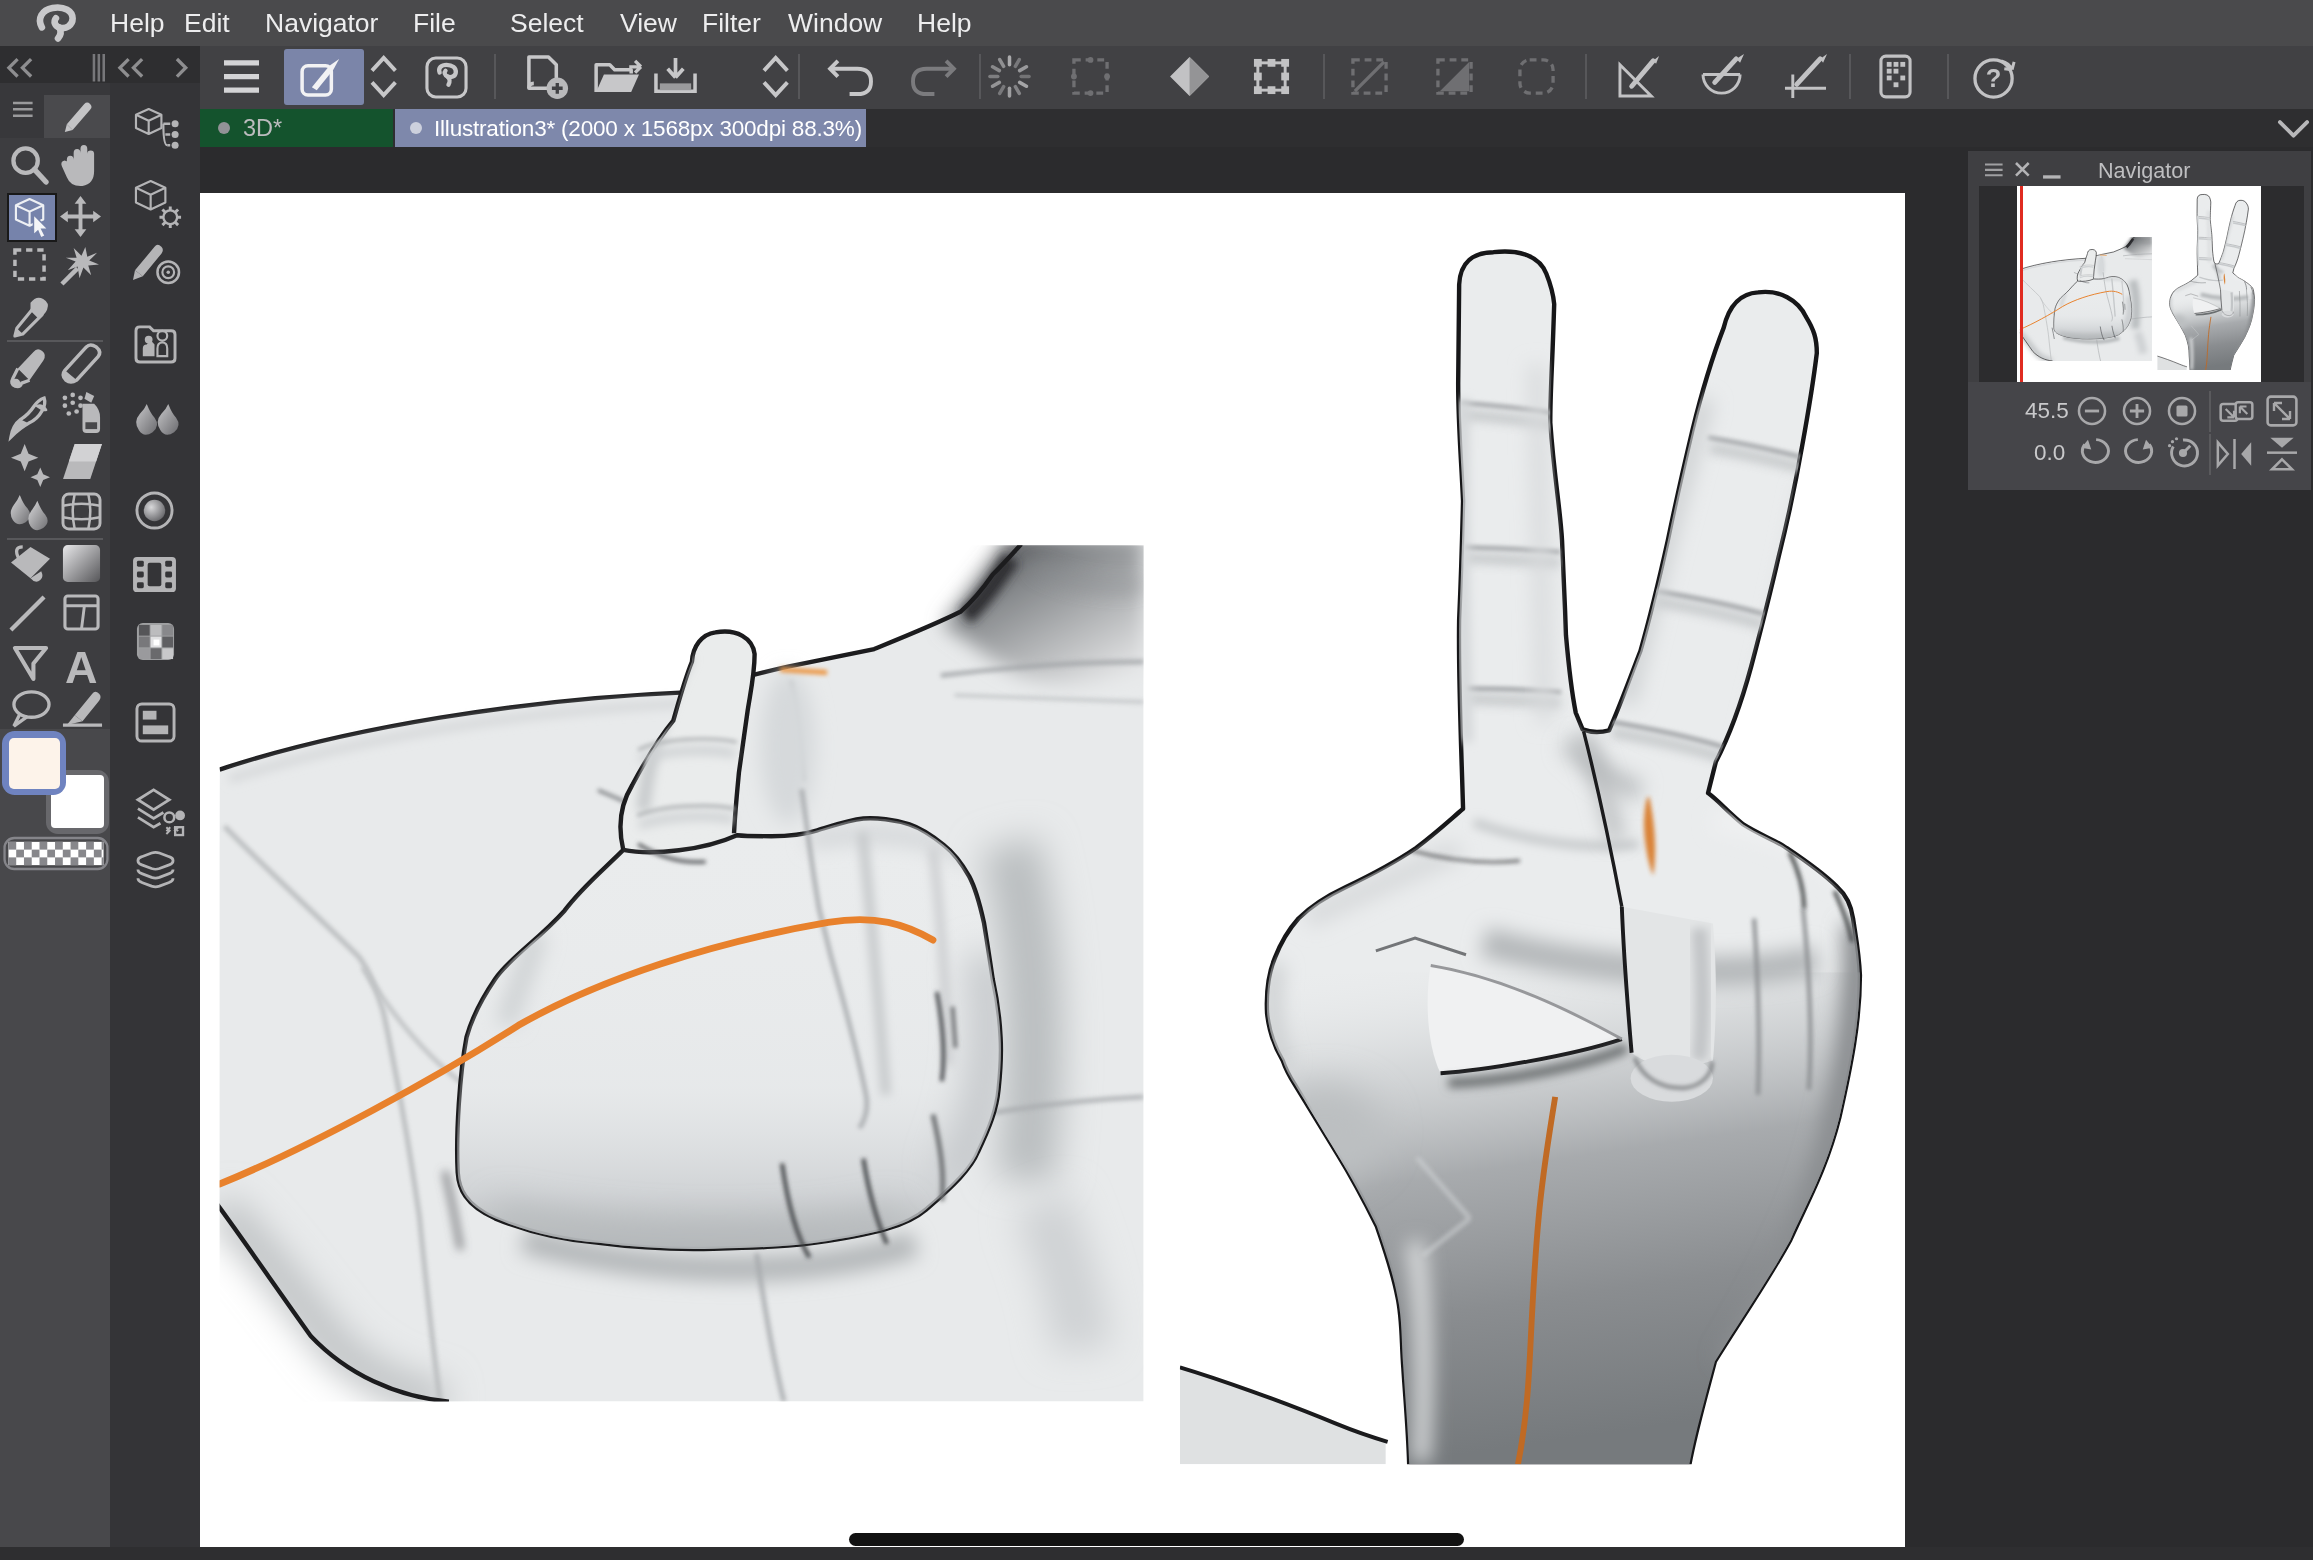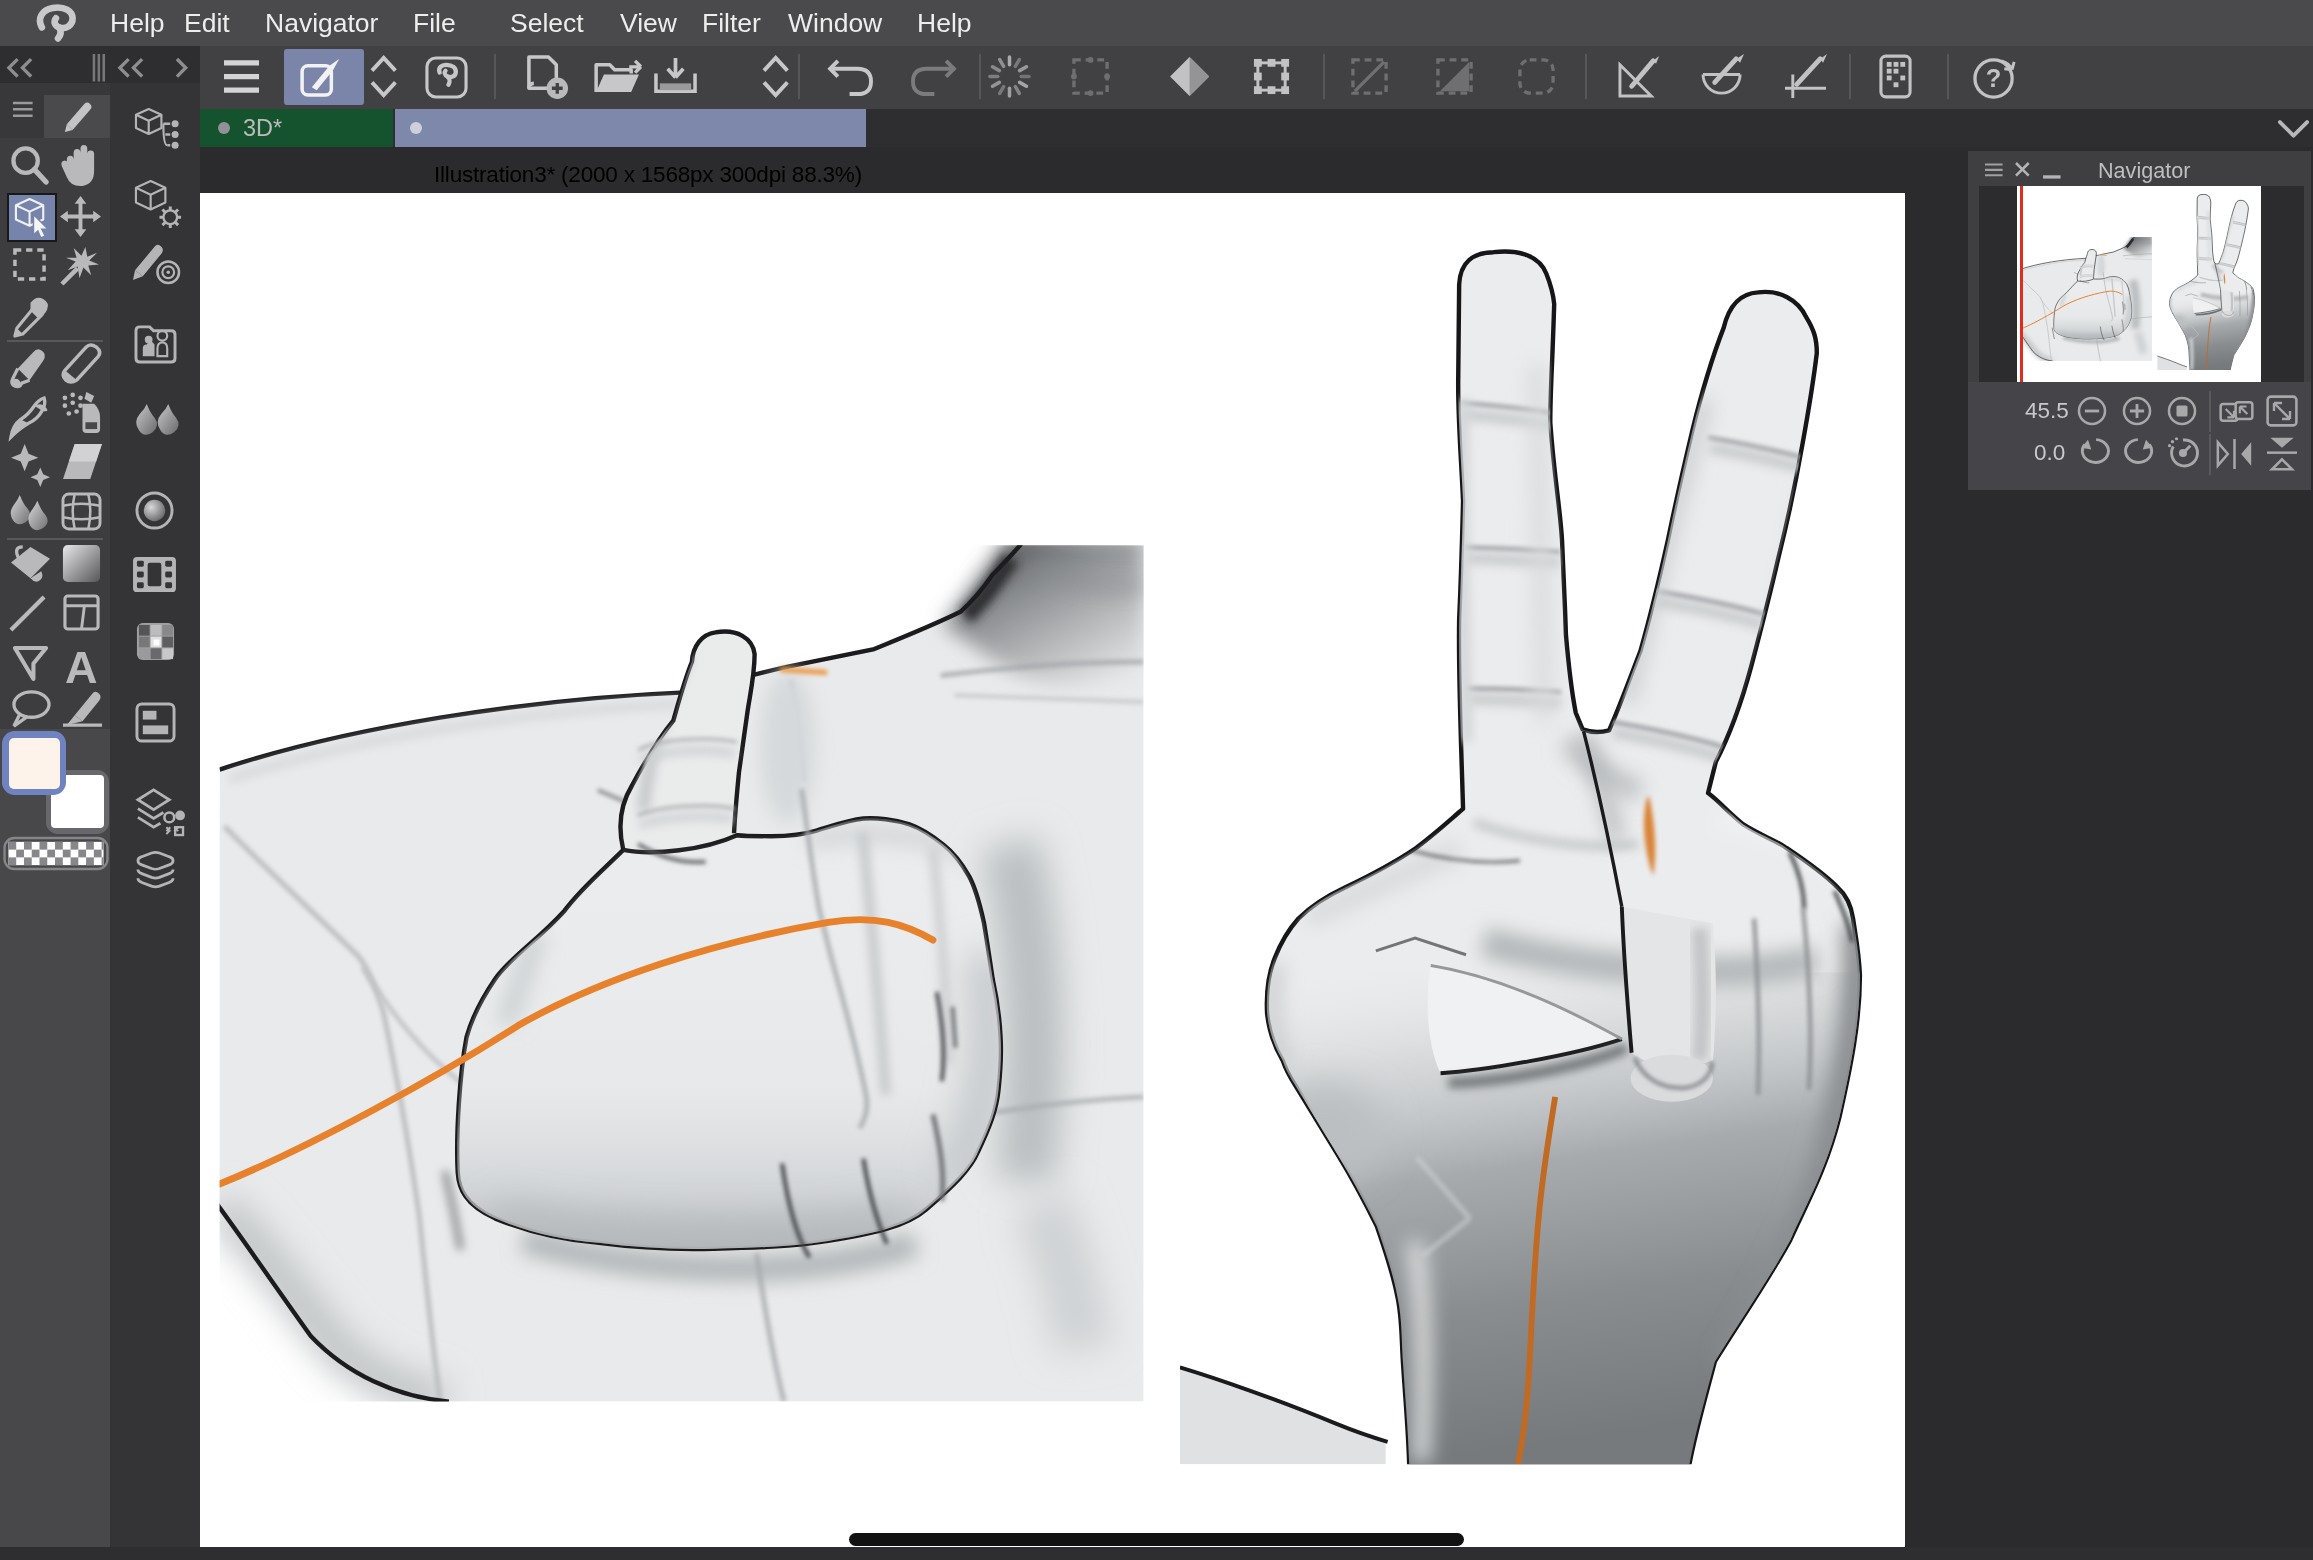--- a/index.html
+++ b/index.html
@@ -197,21 +197,21 @@
     <path d="M30 6 Q38 8 41 15 M41 15 L43 7 M41 15 L33 14" fill="none" stroke="#c2c2c4" stroke-width="3"></path>
   </svg>
 
   <div id="tabrow" class="abs">
     <div class="tab" style="left:0px;width:196px;background:#14532d;">
       <span style="position:absolute;left:20.6px;top:12.7px;width:12.7px;height:12.7px;border-radius:6.9px;background:#929296;"></span>
       <span style="position:absolute;left:46px;top:5.9px;font-size:23.5px;color:#bcbcbe;white-space:nowrap;">3D*</span>
     </div>
     <div class="tab" style="left:198px;width:471px;background:#7e88ab;">
       <span style="position:absolute;left:14.7px;top:12.7px;width:12.7px;height:12.7px;border-radius:6.9px;background:#ccd0dd;"></span>
-      <span style="position:absolute;left:39px;top:6.9px;font-size:22.5px;letter-spacing:-0.2px;color:#000000;white-space:nowrap;margin-top:46px;">Illustration3* (2000 x 1568px 300dpi 88.3%)</span>
+      <span style="position:absolute;left:39px;top:6.9px;font-size:22.5px;letter-spacing:-0.2px;color:#ffffff;white-space:nowrap;">Illustration3* (2000 x 1568px 300dpi 88.3%)</span>
     </div>
     <svg class="icon" style="left:2080px;top:9.8px" width="33" height="21.6" viewBox="0 0 34 22">
       <path d="M3 3 L17 17 L31 3" fill="none" stroke="#b8b8ba" stroke-width="4" stroke-linecap="round" stroke-linejoin="round"></path>
     </svg>
   </div>
 
   <div id="palette" class="abs"></div>
   <div id="paltabs" class="abs"></div>
   <div id="paltab" class="abs"></div>
   <div id="palette2" class="abs"></div>

